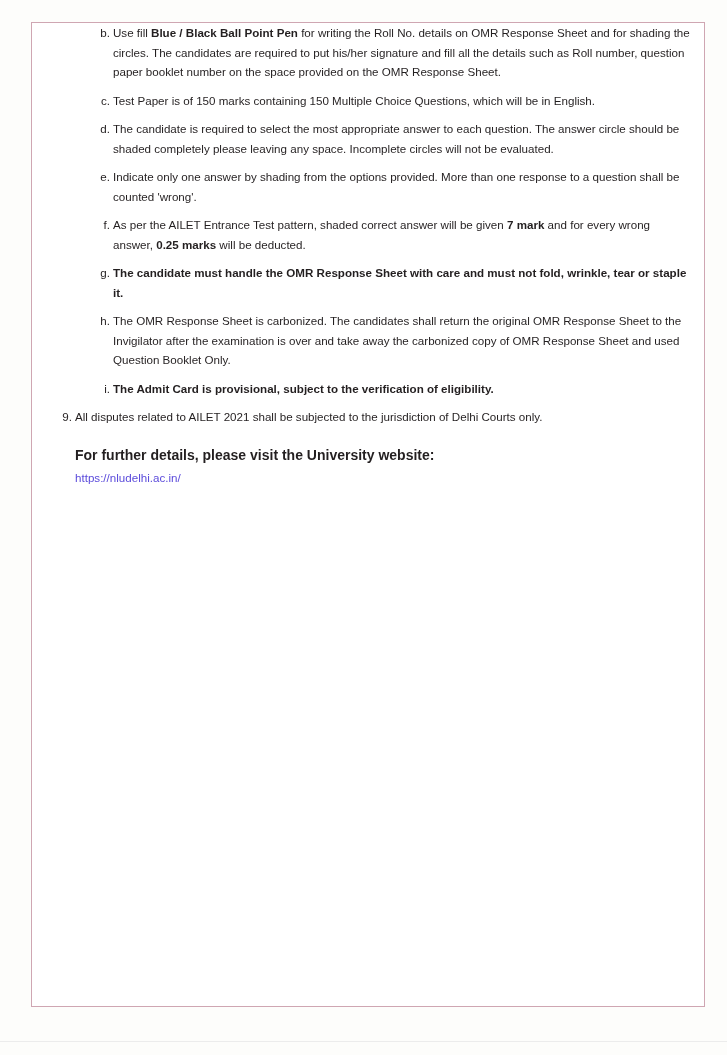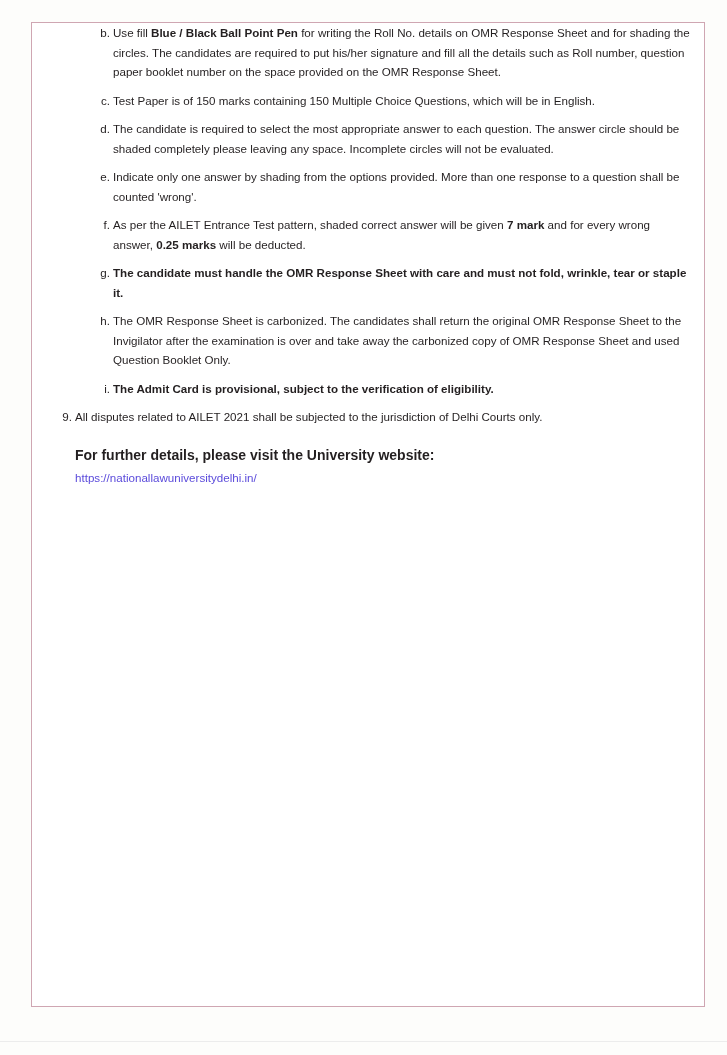--- a/index.html
+++ b/index.html
@@ -171,21 +171,21 @@
           </li>
           <li class="item num-item">
             <span class="marker">9.</span>
             <div class="body-text"><span>All disputes related to AILET 2021 shall be subjected to the jurisdiction of Delhi Courts only.</span></div>
           </li>
         </ol>
 
       <div id="footer-block">
         <div id="footer-heading">For further details, please visit the University website:</div>
         <div id="links-container">
-            <a class="weblink" href="#">https://nationallawuniversitydelhi.in/</a>
+            <a class="weblink" href="#">https://nludelhi.ac.in/</a>
           </div>
       </div>
 
     </div>
   </div>
 
   <div id="bottom-divider"></div>
 
 </div>
 

